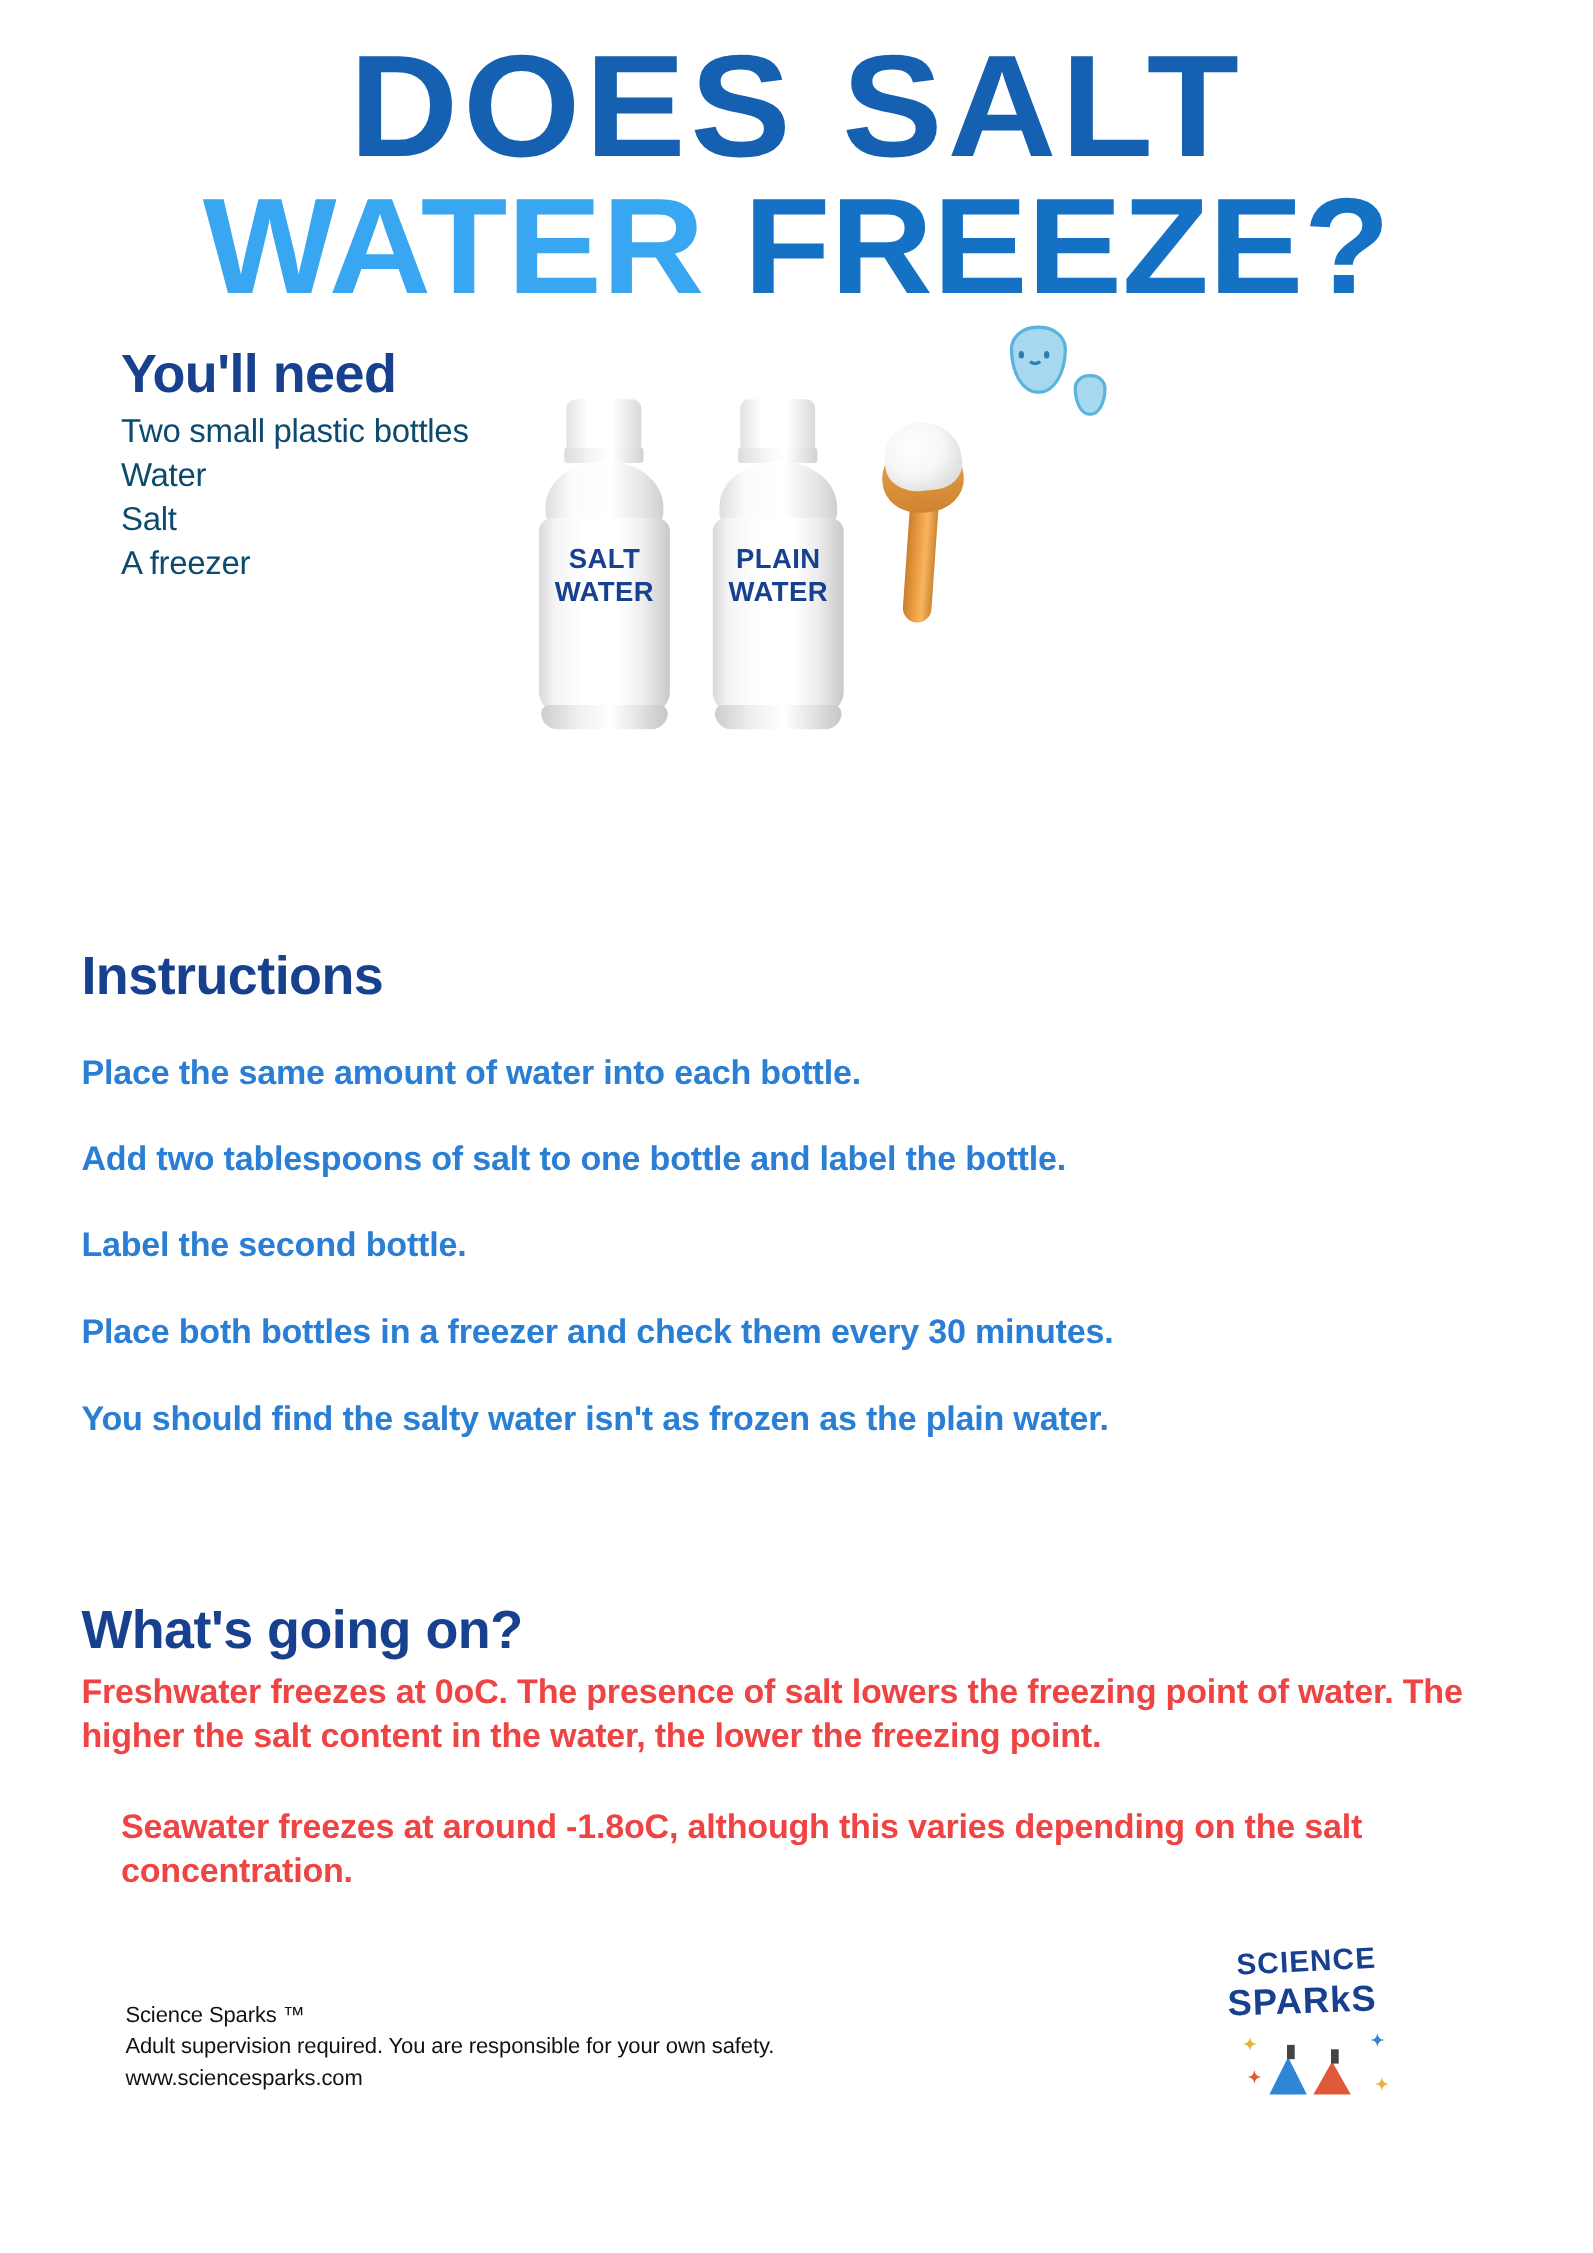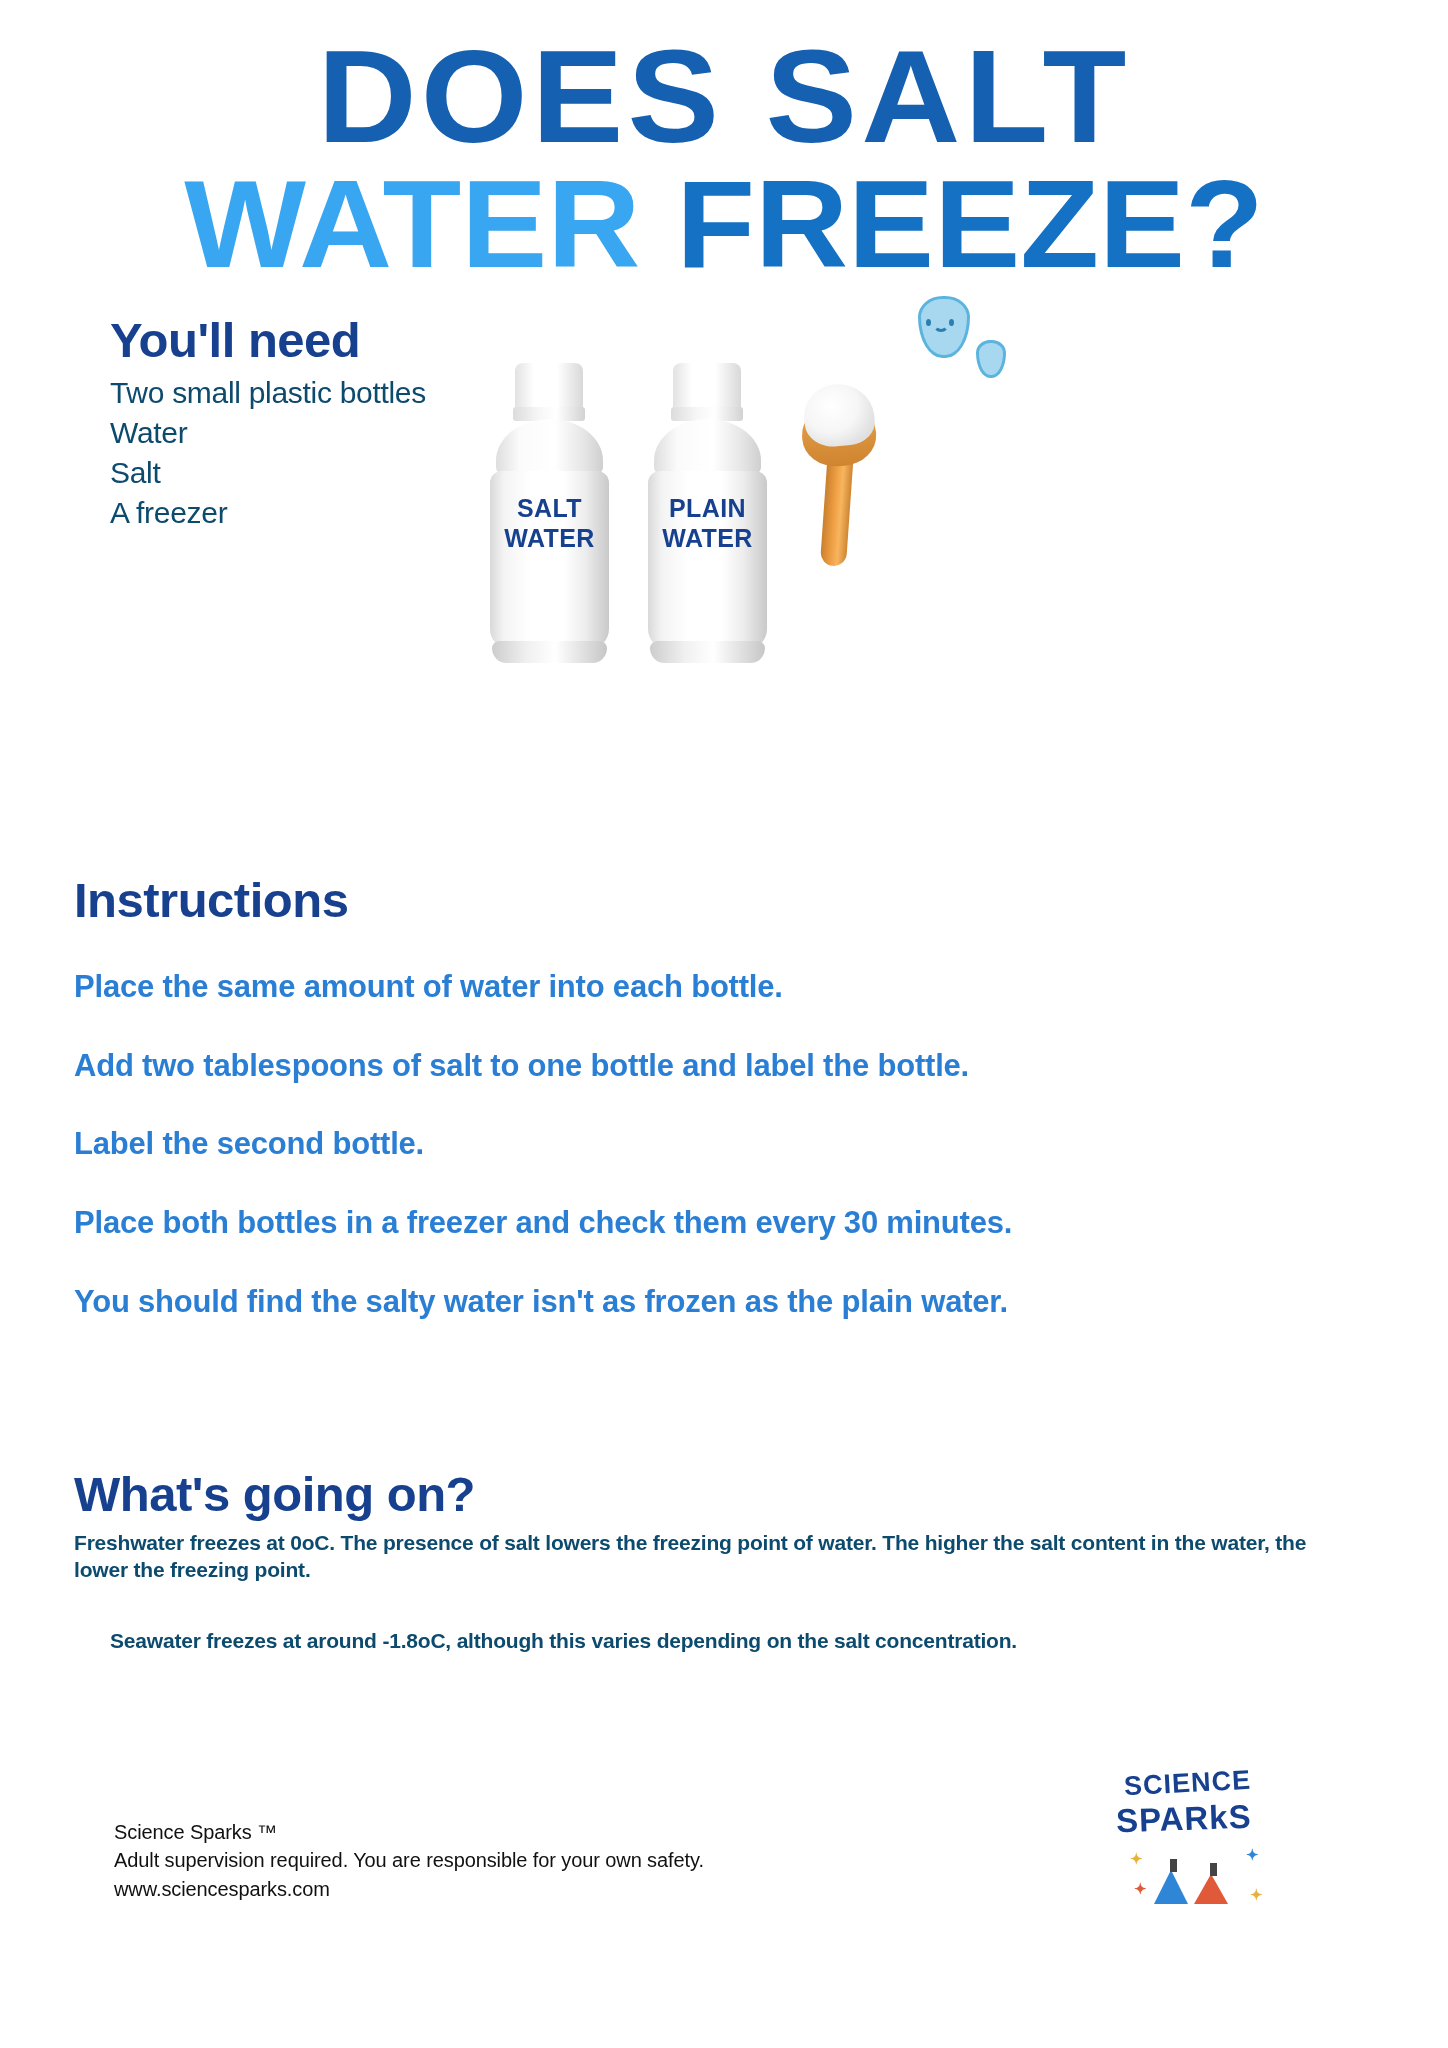--- a/index.html
+++ b/index.html
@@ -234,43 +234,42 @@
     top: 862px;
     left: 74px;
     width: 1300px;
   }
   .h-section {
     font-size: 49px;
     font-weight: 700;
     color: #17418f;
     letter-spacing: -0.5px;
     line-height: 1.1;
-    margin-top: 12px;
   }
   .step {
     font-size: 31px;
     font-weight: 700;
     color: #2a7fd4;
     line-height: 1.25;
     letter-spacing: -0.2px;
     margin-top: 40px;
   }
   .step:first-of-type { margin-top: 12px; }
 
   
   .explain-block {
     position: absolute;
     top: 1456px;
     left: 74px;
     width: 1310px;
   }
   .explain-para {
-    font-size: 21px;
-    font-weight: 700;
-    color: #0c4a6e;
+    font-size: 31px;
+    font-weight: 700;
+    color: #ef4444;
     line-height: 1.28;
     letter-spacing: -0.2px;
   }
   .explain-para.p1 { margin-top: 8px; width: 1290px; }
   .explain-para.p2 { margin-top: 44px; width: 1230px; margin-left: 36px; }
 
   
   .footer {
     position: absolute;
     top: 1818px;

